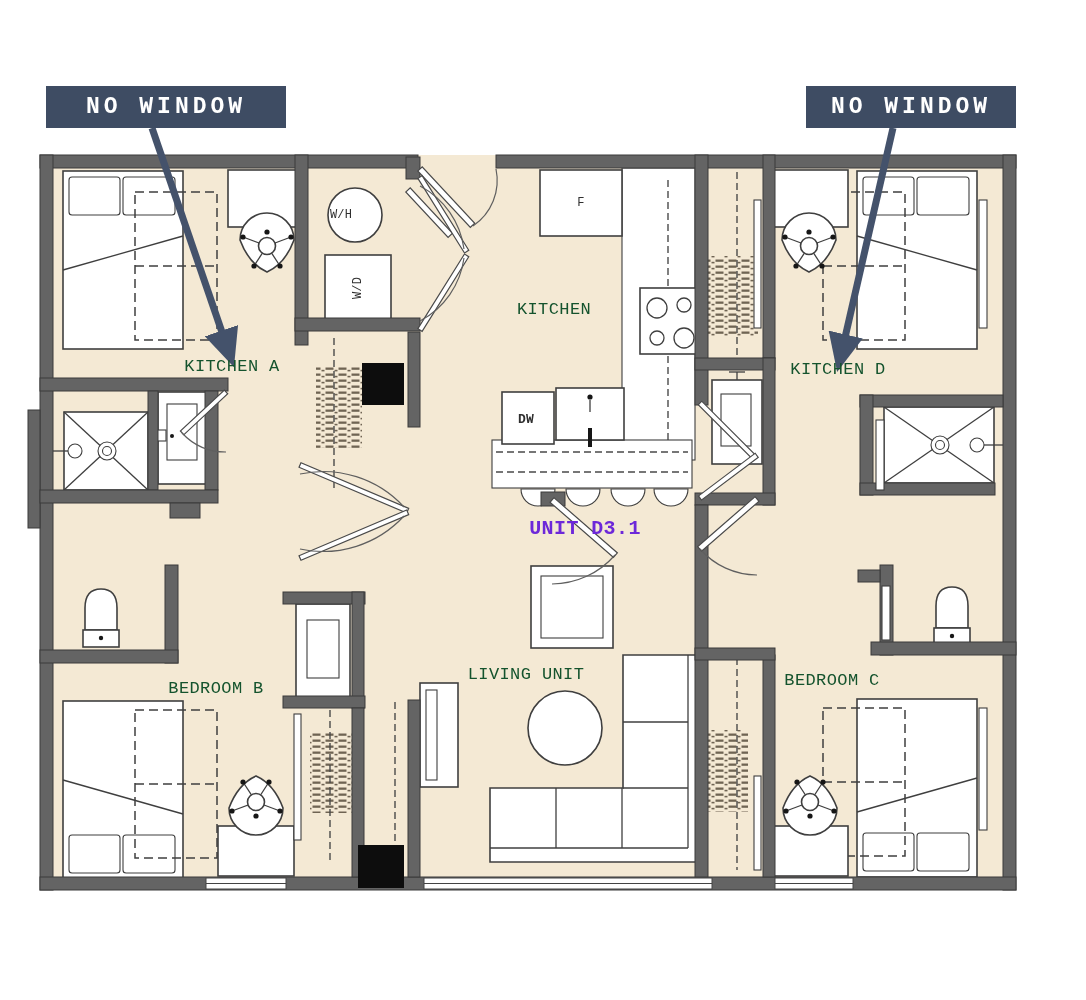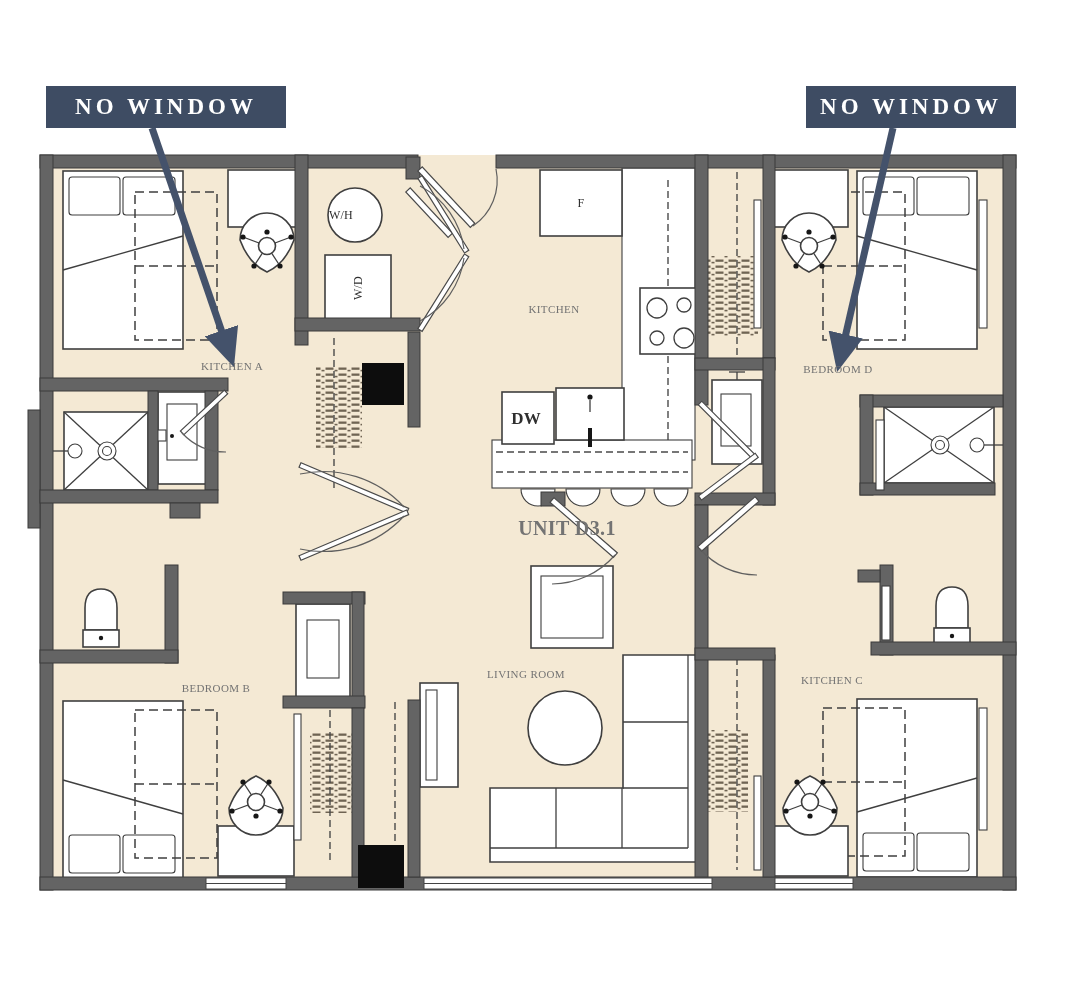--- a/index.html
+++ b/index.html
@@ -1,33 +1,33 @@
 <!DOCTYPE html>
 <html><head>
 <meta charset="utf-8">
 <style>
   html,body{margin:0;padding:0;background:#ffffff;}
   #stage{position:relative;width:1086px;height:1000px;background:#ffffff;overflow:hidden;
-         font-family:Liberation Serif, serif;}
+         font-family:Liberation Mono, monospace;}
   svg{position:absolute;left:0;top:0;}
   .wall{fill:#646464;stroke:#3a3a3a;stroke-width:1;}
   .f{fill:#ffffff;stroke:#3f3f3f;stroke-width:1.6;}
   .ft{fill:#ffffff;stroke:#3f3f3f;stroke-width:1.1;}
   .ln{stroke:#3f3f3f;stroke-width:1.3;fill:none;}
   .dash{stroke:#4a4a4a;stroke-width:1.4;fill:none;stroke-dasharray:7 4;}
   .dash2{stroke:#3f3f3f;stroke-width:1.5;fill:none;stroke-dasharray:9 5;}
   .arc{stroke:#5f5f5f;stroke-width:1.2;fill:none;}
   .leaf{fill:#ffffff;stroke:#4a4a4a;stroke-width:1.2;}
   .dot{fill:#161616;}
-  .lbl{position:absolute;transform:translate(-50%,-50%);color:#737373;white-space:nowrap;
-       font-size:11px;letter-spacing:.4px;}
+  .lbl{position:absolute;transform:translate(-50%,-50%);color:#14532d;white-space:nowrap;
+       font-size:17px;letter-spacing:.4px;}
   .lbl.small{font-size:12px;letter-spacing:.2px;color:#2f2f2f;}
-  .lbl.dwl{font-size:17px;font-weight:600;}
+  .lbl.dwl{font-size:13px;font-weight:600;}
   .lbl.vert{transform:translate(-50%,-50%) rotate(-90deg);}
-  .lbl.unit{font-size:20px;font-weight:700;color:#737373;letter-spacing:.4px;}
+  .lbl.unit{font-size:20px;font-weight:700;color:#6d28d9;letter-spacing:.4px;margin-left:18px;}
   .badge{position:absolute;background:#3e4c63;color:#ffffff;display:flex;align-items:center;
          justify-content:center;font-weight:700;font-size:23px;letter-spacing:4px;}
 </style>
 </head>
 <body>
 
 <div id="stage">
 <svg width="1086" height="1000" viewBox="0 0 1086 1000">
   <defs>
     <pattern id="hp" width="13" height="6" patternUnits="userSpaceOnUse">
@@ -386,24 +386,24 @@
   <g>
     <line x1="152" y1="128" x2="224" y2="338" stroke="#44526b" stroke-width="7" marker-end="url(#ah)"></line>
     <line x1="893" y1="128" x2="844" y2="342" stroke="#44526b" stroke-width="7" marker-end="url(#ah)"></line>
   </g>
 </svg>
 
 <div class="badge" style="left:46px;top:86px;width:240px;height:42px">NO WINDOW</div>
 <div class="badge" style="left:806px;top:86px;width:210px;height:42px">NO WINDOW</div>
 
 <div class="lbl" style="left:232px;top:366px">KITCHEN A</div>
-<div class="lbl" style="left:838px;top:369px">BEDROOM D</div>
+<div class="lbl" style="left:838px;top:369px">KITCHEN D</div>
 <div class="lbl" style="left:216px;top:688px">BEDROOM B</div>
-<div class="lbl" style="left:832px;top:680px">KITCHEN C</div>
+<div class="lbl" style="left:832px;top:680px">BEDROOM C</div>
 <div class="lbl" style="left:554px;top:309px">KITCHEN</div>
-<div class="lbl" style="left:526px;top:674px">LIVING ROOM</div>
+<div class="lbl" style="left:526px;top:674px">LIVING UNIT</div>
 <div class="lbl unit" style="left:567px;top:528px">UNIT D3.1</div>
 
 <div class="lbl small" style="left:341px;top:215px">W/H</div>
 <div class="lbl small vert" style="left:358px;top:288px">W/D</div>
 <div class="lbl small" style="left:581px;top:203px">F</div>
 <div class="lbl small dwl" style="left:526px;top:419px">DW</div>
 </div>
 
 </body></html>

